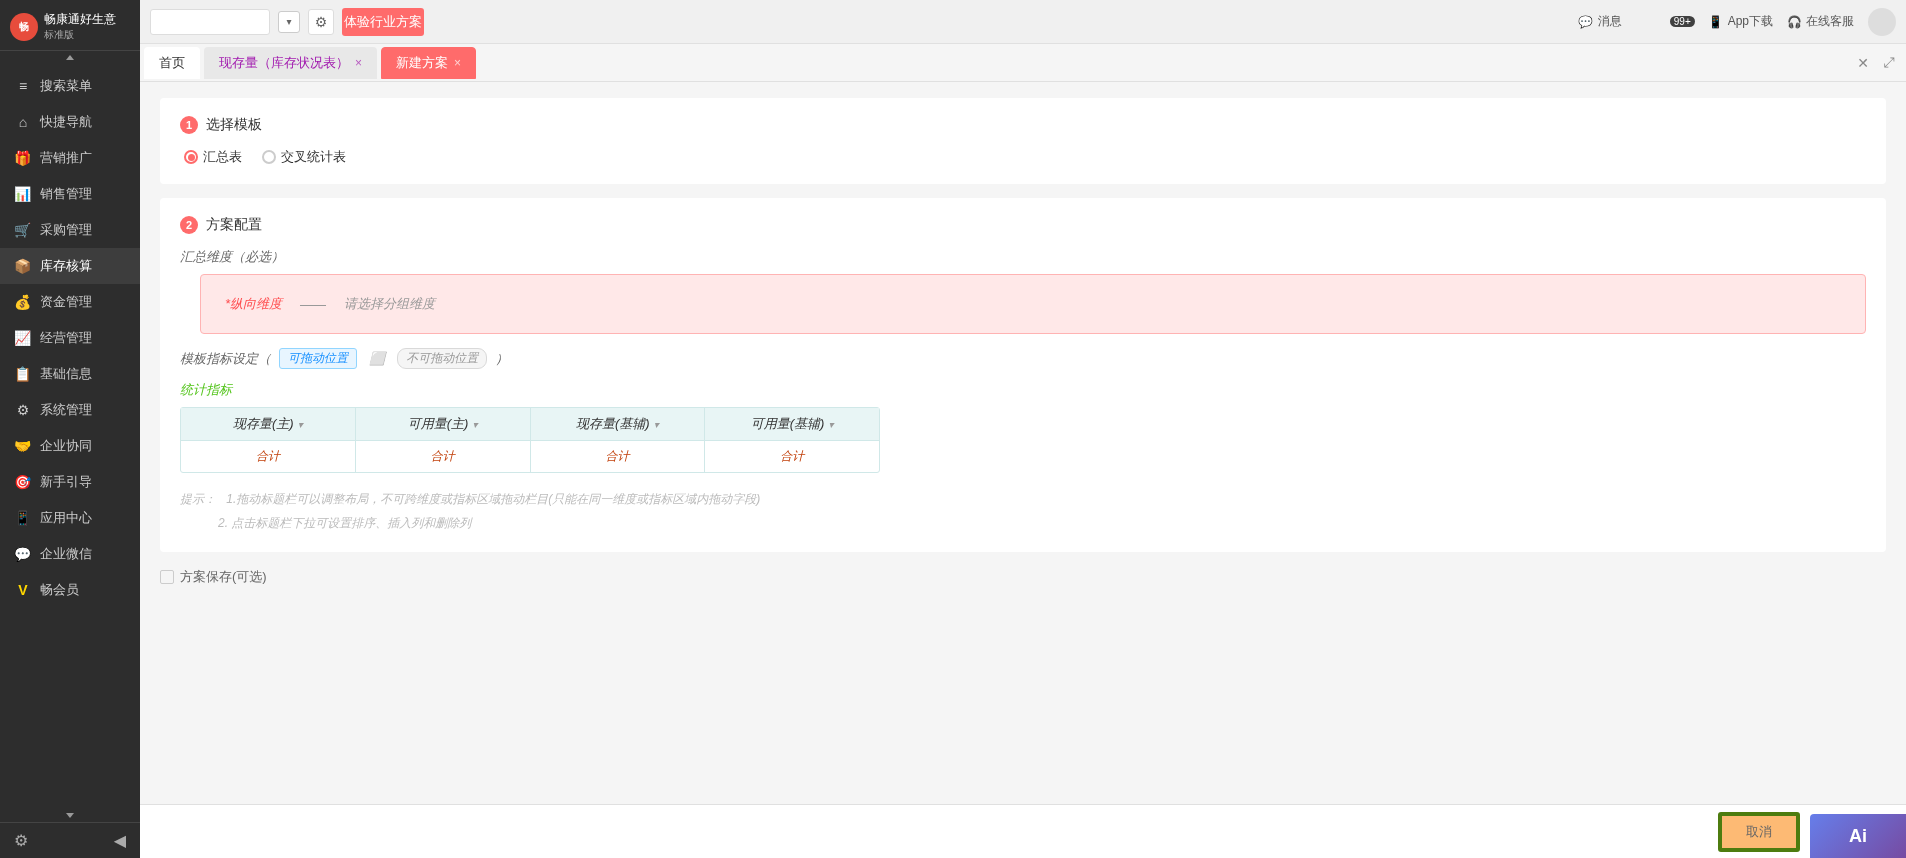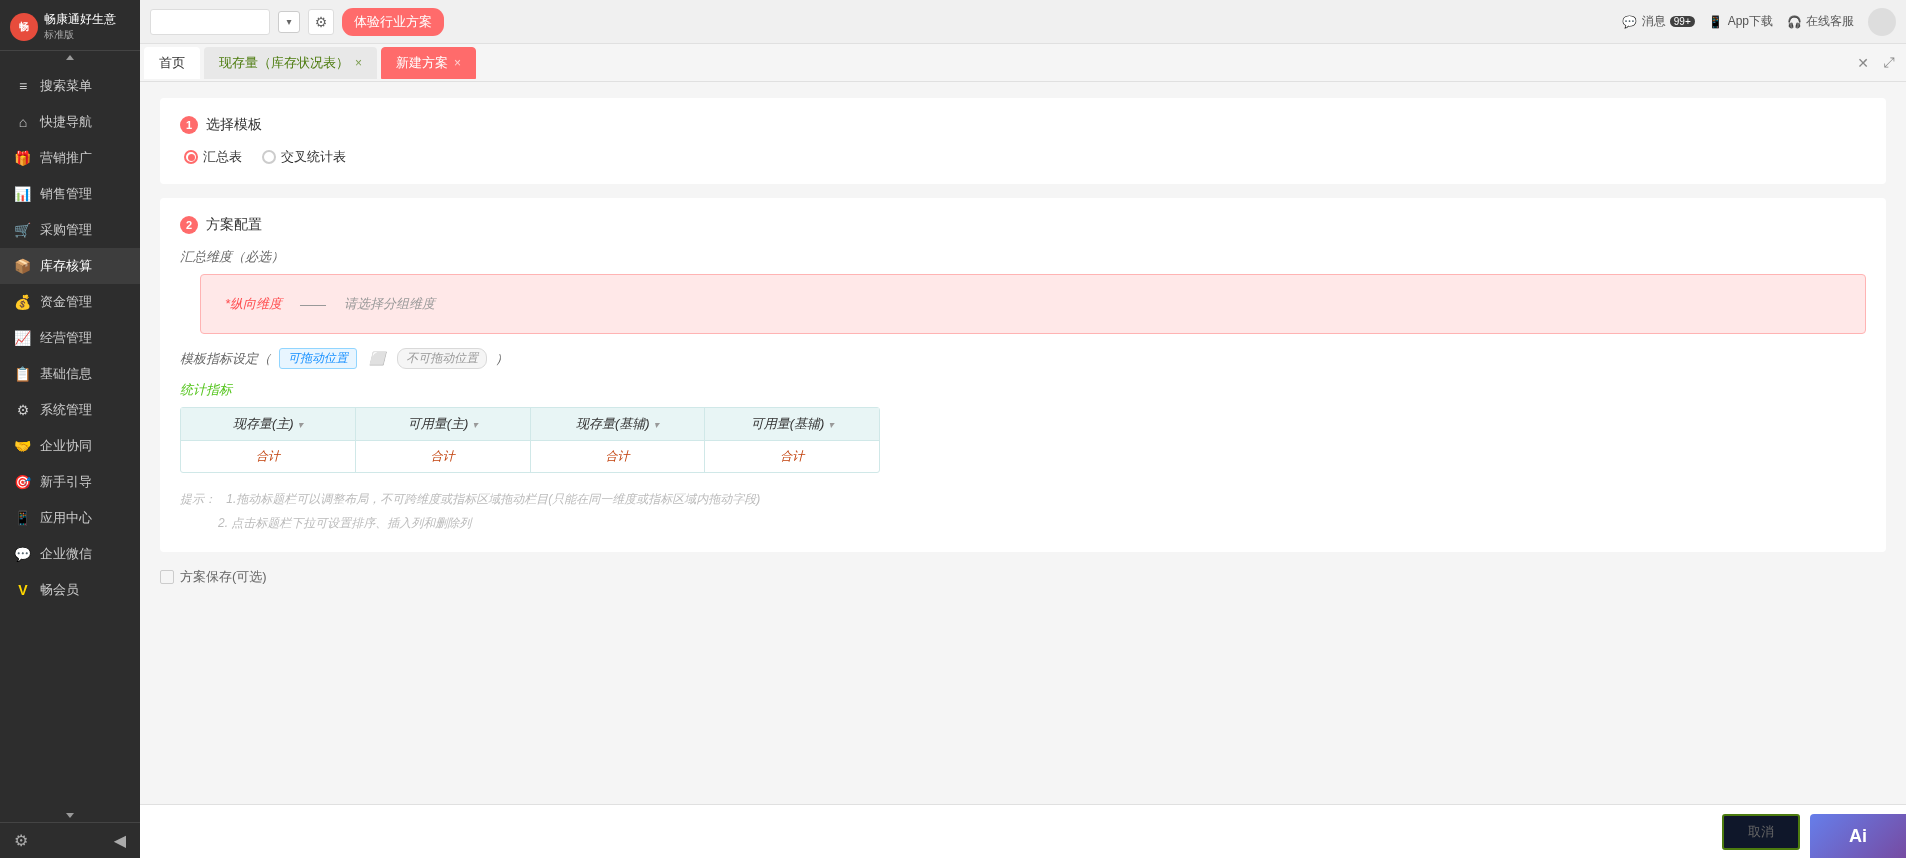--- a/index.html
+++ b/index.html
@@ -86,36 +86,36 @@
       font-size: 10px; color: #666;
     }
     .topbar-settings-btn {
       width: 26px; height: 26px; border: 1px solid #ddd;
       border-radius: 3px; background: #fff;
       cursor: pointer; display: flex; align-items: center; justify-content: center;
       font-size: 14px; color: #666;
     }
     .topbar-trial-btn {
       background: #ff6b6b; color: white;
-      border: none; border-radius: 11px;
-      padding: 5px 12px; font-size: 13px;
+      border: none; border-radius: 3px;
+      padding: 5px 2px; font-size: 13px;
       cursor: pointer;
     }
     .topbar-spacer { flex: 1; }
     .topbar-right {
       display: flex; align-items: center; gap: 14px; color: #555;
     }
     .topbar-badge-item {
       display: flex; align-items: center; gap: 4px;
       cursor: pointer; font-size: 12px;
     }
     .badge {
       background: #404040; color: white;
       border-radius: 8px; padding: 0 4px;
-      font-size: 10px; min-width: 16px; text-align: center;
+      font-size: 10px; min-width: 16px; text-align: center; margin-left: 44px;
     }
     .topbar-avatar {
       width: 28px; height: 28px; background: #ddd;
       border-radius: 50%;
     }
 
     
     .tabs-bar {
       height: 38px;
       background: #f5f5f5;
@@ -125,21 +125,21 @@
       border-bottom: 1px solid #e0e0e0;
       flex-shrink: 0;
     }
     .tab {
       height: 32px;
       display: flex; align-items: center;
       padding: 0 14px; gap: 6px;
       font-size: 13px; cursor: pointer;
       border: 1px solid transparent;
       background: #e8e8e8;
-      color: #4d7c0f;
+      color: #a21caf;
       border-radius: 4px 4px 0 0;
       margin-left: 4px;
     }
     .tab.active {
       background: #ff6b6b; color: white;
       border-color: #ff6b6b;
     }
     .tab-home { background: #fff; color: #333; }
     .tab-close {
       cursor: pointer; font-size: 12px; opacity: 0.7;
@@ -291,23 +291,23 @@
     .bottom-bar {
       height: 54px;
       background: #fff;
       border-top: 1px solid #e0e0e0;
       display: flex; align-items: center; justify-content: flex-end;
       padding: 0 20px; gap: 12px;
       flex-shrink: 0;
     }
     .btn-cancel {
       padding: 7px 24px;
-      border: 2px solid #4d7c0f;
+      border: 4px solid #4d7c0f;
       border-radius: 3px;
-      background: #0f172a;
+      background: #fdba74;
       color: #666; cursor: pointer; font-size: 13px;
     }
     .btn-query {
       padding: 7px 24px;
       border: none; border-radius: 3px;
       background: #ff6b6b; color: white;
       cursor: pointer; font-size: 13px;
     }
 
     

